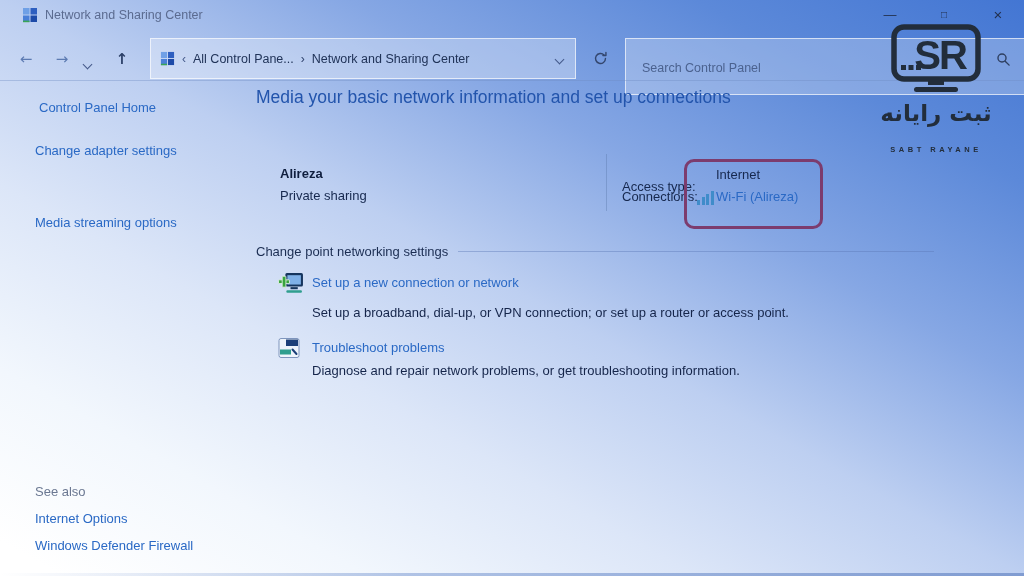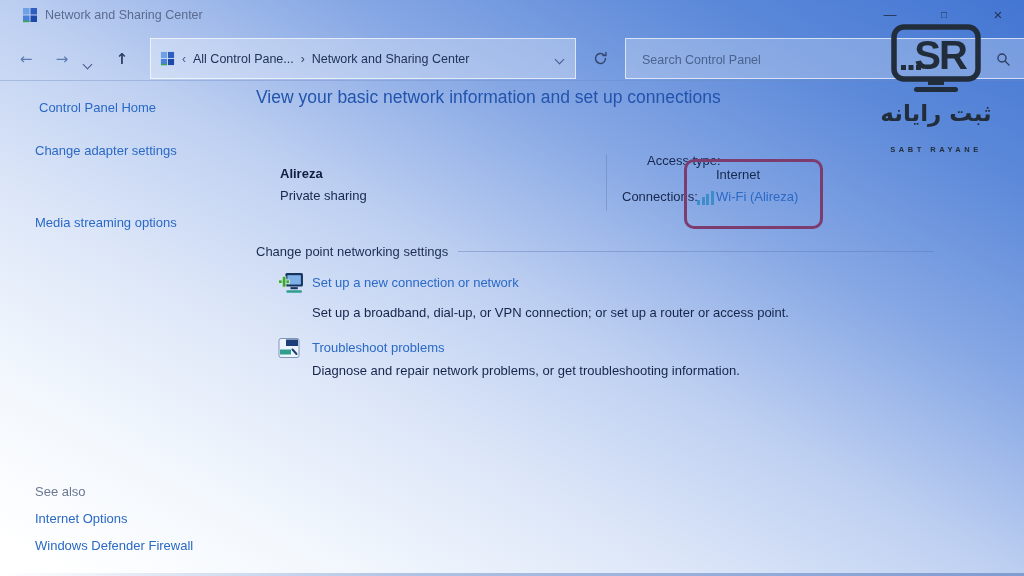--- a/index.html
+++ b/index.html
@@ -33,21 +33,21 @@
   .addressbar{position:absolute;left:150px;top:38px;width:426px;height:41px;
     background:rgba(255,255,255,.30);border:1px solid rgba(255,255,255,.65);
     display:flex;align-items:center;gap:7px;padding:0 12px 0 9px;box-sizing:border-box;
     font-size:12.5px;color:#203358;}
   .collapse-glyph{color:#44598a;font-size:12px;}
   .crumb{white-space:nowrap;cursor:default;}
   .crumb-sep{color:#31446e;font-size:12px;}
   .address-chev{margin-left:auto;color:#44598a;}
   .refresh{position:absolute;left:586px;top:44px;width:28px;height:28px;
     display:flex;align-items:center;justify-content:center;}
-  .searchbox{position:absolute;left:625px;top:38px;width:399px;height:41px;
+  .searchbox{position:absolute;left:625px;top:38px;width:399px;height:57px;
     background:rgba(255,255,255,.26);border-top:1px solid rgba(255,255,255,.65);
     border-bottom:1px solid rgba(255,255,255,.65);border-left:1px solid rgba(255,255,255,.65);
     box-sizing:border-box;}
   .searchbox input{position:absolute;left:14px;top:0;width:330px;height:100%;
     background:transparent;border:none;outline:none;font-size:12.5px;color:#203358;
     font-family:"Liberation Sans",sans-serif;}
   .searchbox input::placeholder{color:#4b628f;opacity:1;}
   .search-glass{position:absolute;right:13px;top:13px;}
   .toolbar-sep{position:absolute;left:0;right:0;top:80px;height:1px;
     background:rgba(110,140,195,.38);}
@@ -140,27 +140,27 @@
 
   <div class="toolbar-sep"></div>
 
   <span class="side link" style="left:39px;top:100px;">Control Panel Home</span>
   <span class="side link" style="left:35px;top:143px;">Change adapter settings</span>
   <span class="side link" style="left:35px;top:215px;">Media streaming options</span>
   <span class="side muted" style="left:35px;top:484px;">See also</span>
   <span class="side link" style="left:35px;top:511px;">Internet Options</span>
   <span class="side link" style="left:35px;top:538px;">Windows Defender Firewall</span>
 
-  <div class="page-title">View your basic network information and set up connections</div>
+  <div class="page-title">Media your basic network information and set up connections</div>
 
 
   <span class="txt bold" style="left:280px;top:166px;">Alireza</span>
   <span class="txt" style="left:280px;top:188px;">Private sharing</span>
   <div class="vdiv"></div>
-  <span class="txt" style="left:622px;top:153px;margin-left:25px;">Access type:</span>
+  <span class="txt" style="left:622px;top:179px;">Access type:</span>
   <span class="txt" style="left:716px;top:167px;">Internet</span>
   <span class="txt" style="left:622px;top:189px;">Connections:</span>
   <span class="wifi">
     <i style="height:5px;"></i>
       <i style="height:8px;"></i>
       <i style="height:11px;"></i>
       <i style="height:14px;"></i>
   </span>
   <span class="txt link" style="left:716px;top:189px;">Wi-Fi (Alireza)</span>
   <div class="hl-box"></div>

